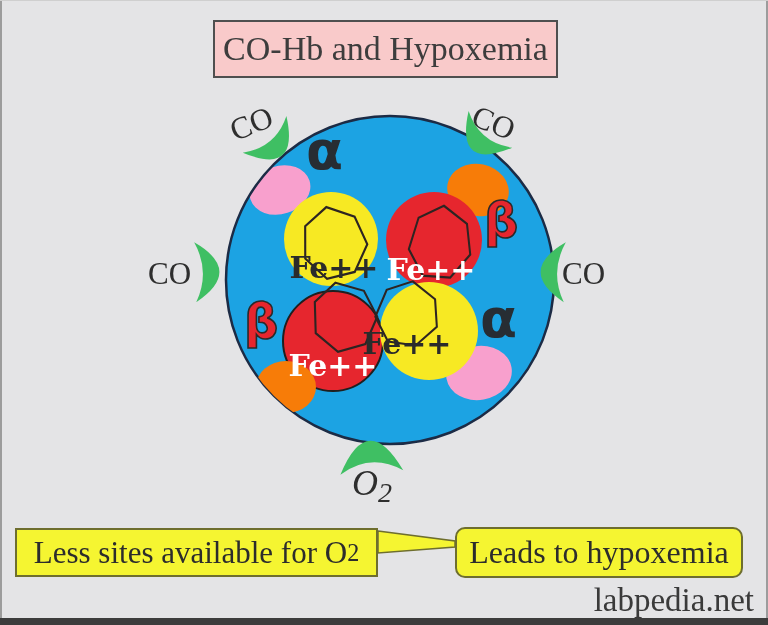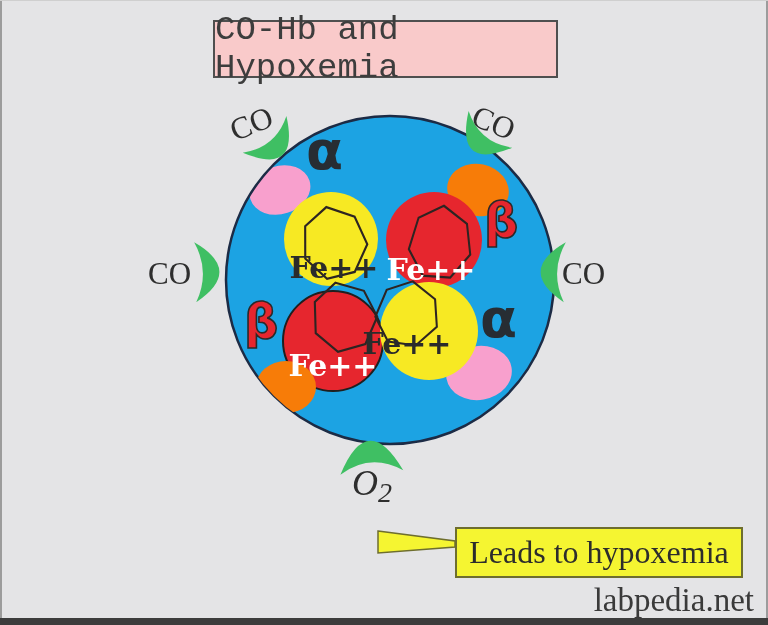--- a/index.html
+++ b/index.html
@@ -47,30 +47,30 @@
   .fe-bl { left:288px; top:327px; }
   .fe-br { left:362px; top:305px; }
 
   .callout {
     position:absolute; box-sizing:border-box;
     background:#f5f531; border:2px solid #6e6e2e;
     display:flex; align-items:center; justify-content:center;
     font-size:31px; color:#2c2c2c; white-space:nowrap;
   }
   .callout-left  { left:15px; top:528px; width:363px; height:49px; }
-  .callout-right { left:455px; top:527px; width:288px; height:51px; font-size:32px; }
+  .callout-right { left:455px; top:527px; width:288px; height:51px; font-size:32px;border-radius:10px; }
 
   .watermark { position:absolute; right:14px; top:582px; font-size:33px; color:#3a3a3a; }
 </style>
 </head>
 <body>
 
 <div class="canvas">
 
-  <div class="title-box" style="background-color: rgb(249, 202, 202); font-family: Liberation Mono, monospace;">
+  <div class="title-box" style="background-color: rgb(249, 202, 202);">
     <span>CO-Hb and Hypoxemia</span>
   </div>
 
   <svg class="diagram" width="768" height="625" viewBox="0 0 768 625">
     <defs>
       <clipPath id="cellclip">
           <circle cx="390" cy="280" r="164"></circle>
         </clipPath>
       <path id="hept" d="M 0 -36 L 27 -21 L 34 8 L 15 32 L -15 33 L -33 9 L -26 -22 Z"></path>
       <path id="cres" d="M -30 8 Q 0 -36 30 8 Q 0 -6 -30 8 Z"></path>
@@ -127,20 +127,24 @@
   <div class="greek alpha alpha-tl">α</div>
   <div class="greek beta beta-tr">β</div>
   <div class="greek beta beta-bl">β</div>
   <div class="greek alpha alpha-br">α</div>
 
   <div class="fe fe-dark fe-tl">Fe++</div>
   <div class="fe fe-light fe-tr">Fe++</div>
   <div class="fe fe-light fe-bl">Fe++</div>
   <div class="fe fe-dark fe-br">Fe++</div>
 
+  <div class="callout callout-left" style="background-color: rgb(245, 245, 49);">
+    <span>Less sites available for O</span>
+      <sub>2</sub>
+  </div>
   <div class="callout callout-right" style="background-color: rgb(245, 245, 49);">
     <span>Leads to hypoxemia</span>
   </div>
 
   <div class="watermark">labpedia.net</div>
 
   <div class="frame-left"></div>
   <div class="frame-right"></div>
   <div class="frame-top"></div>
   <div class="bottom-bar"></div>

